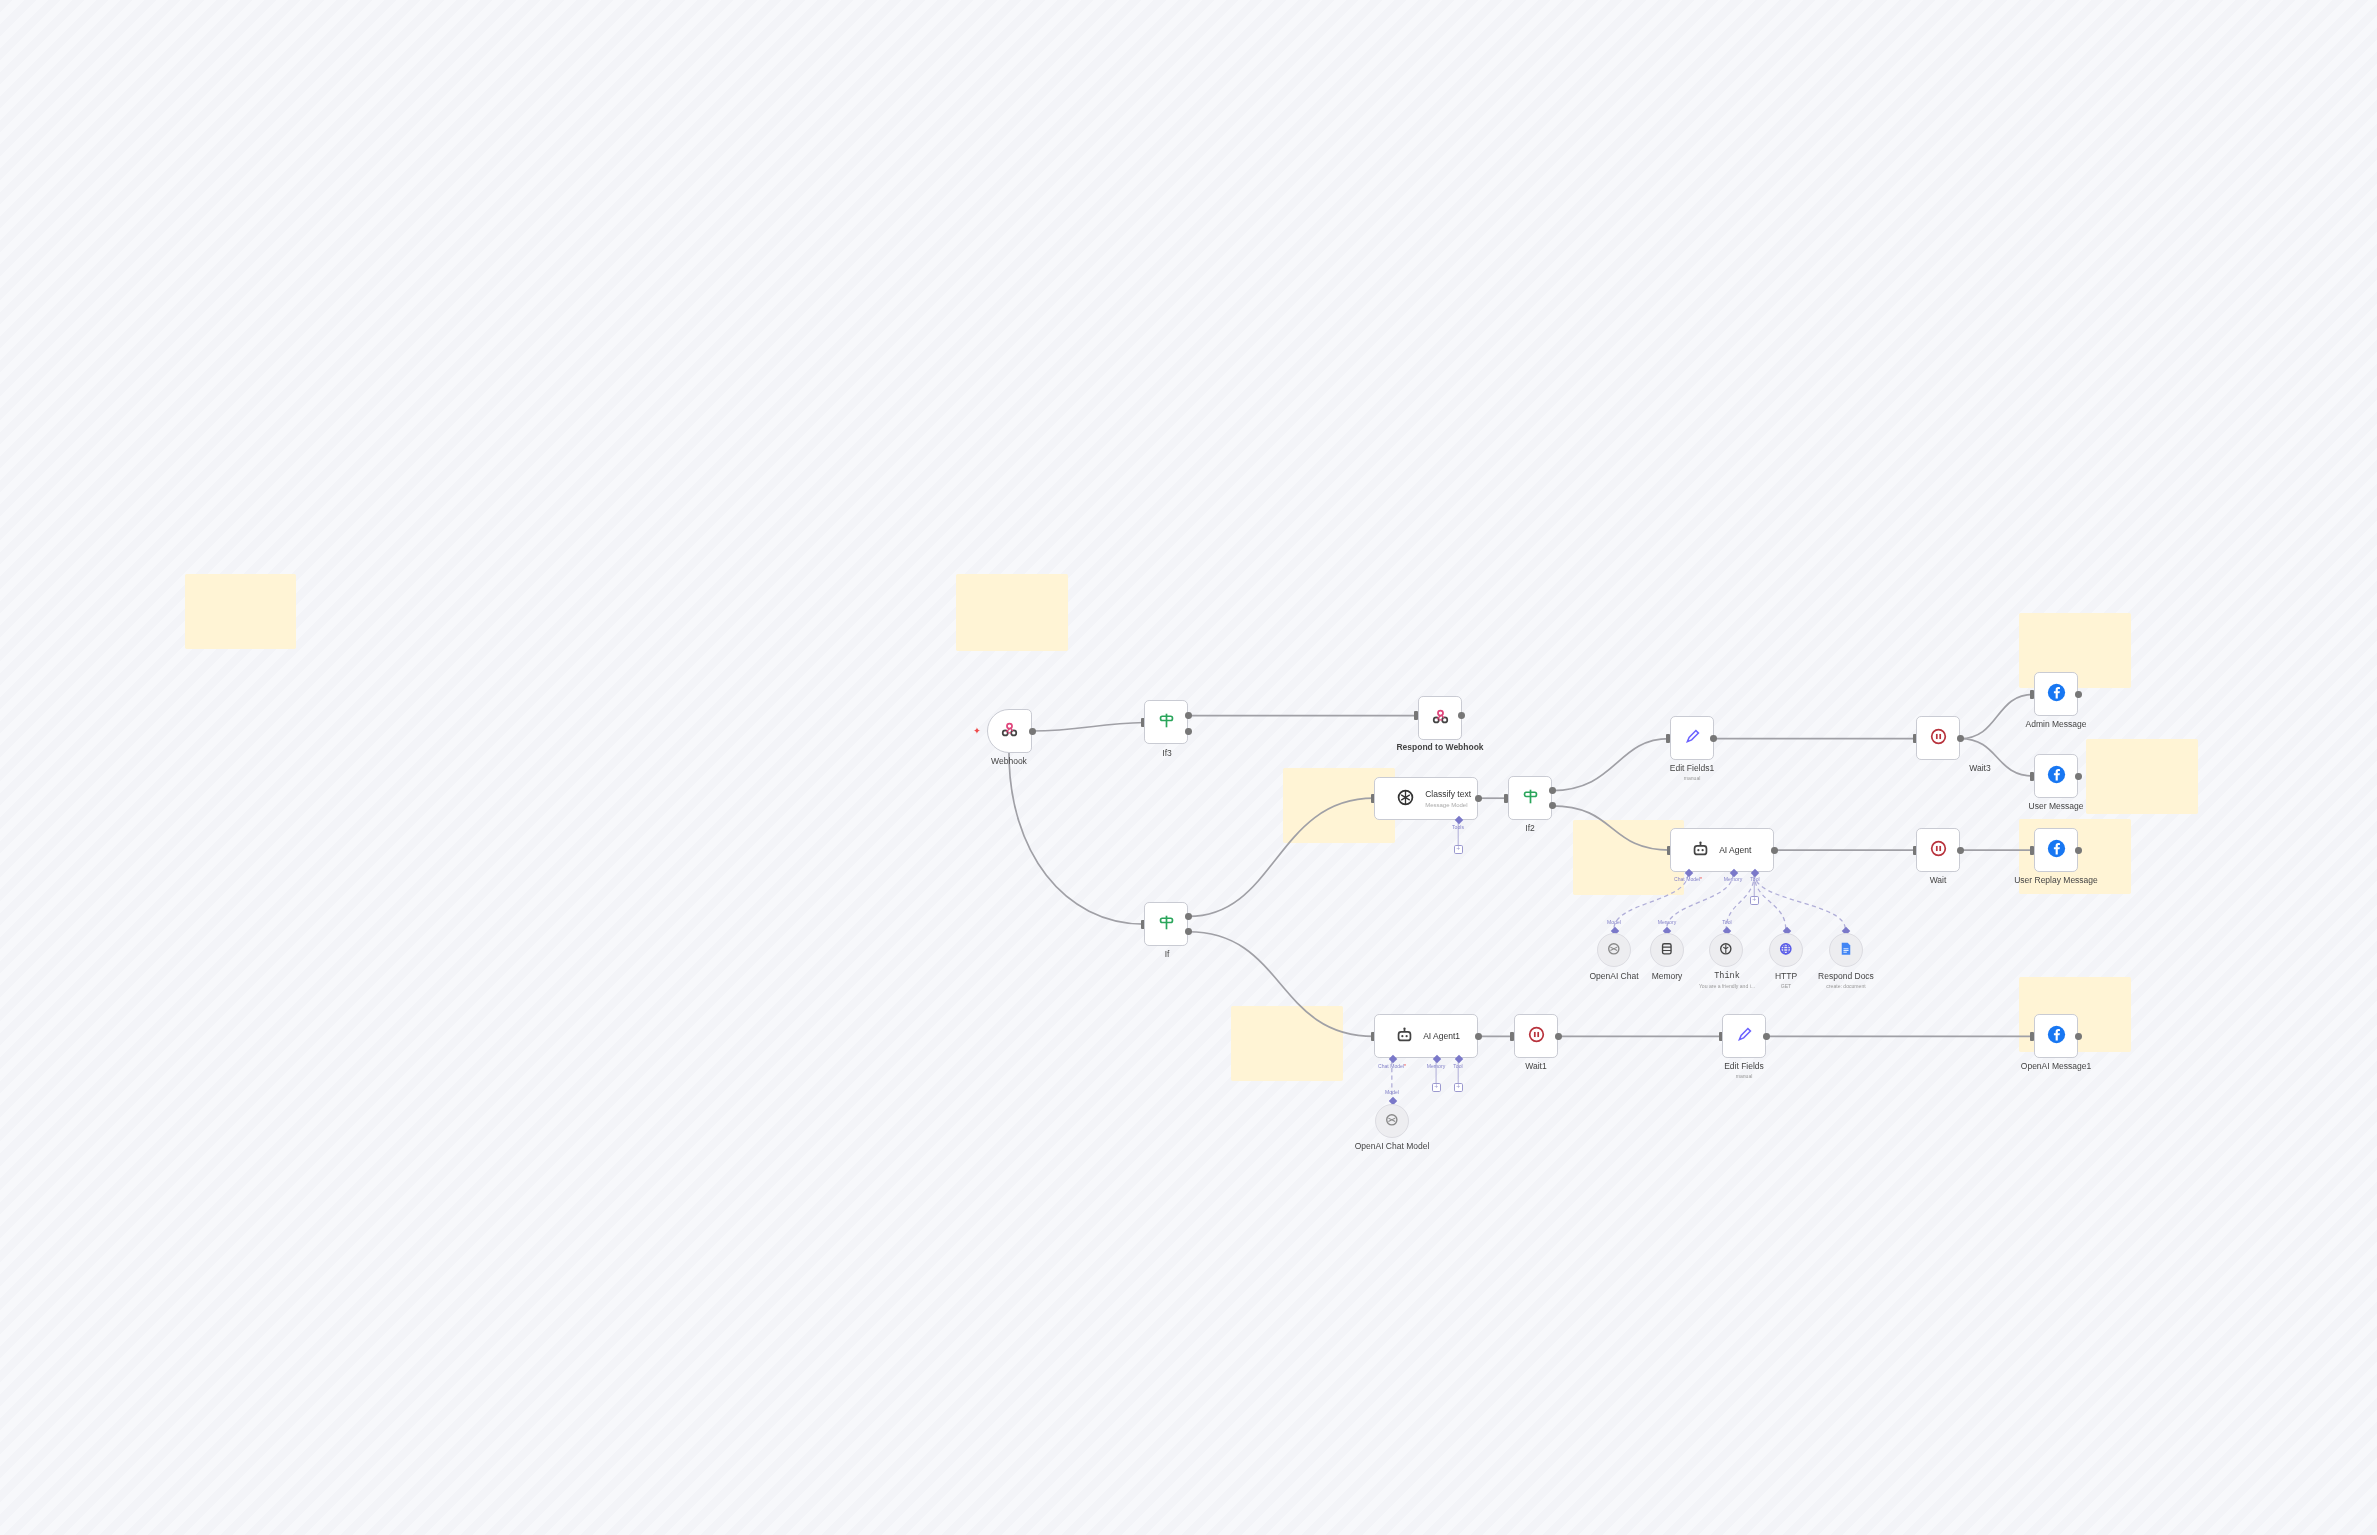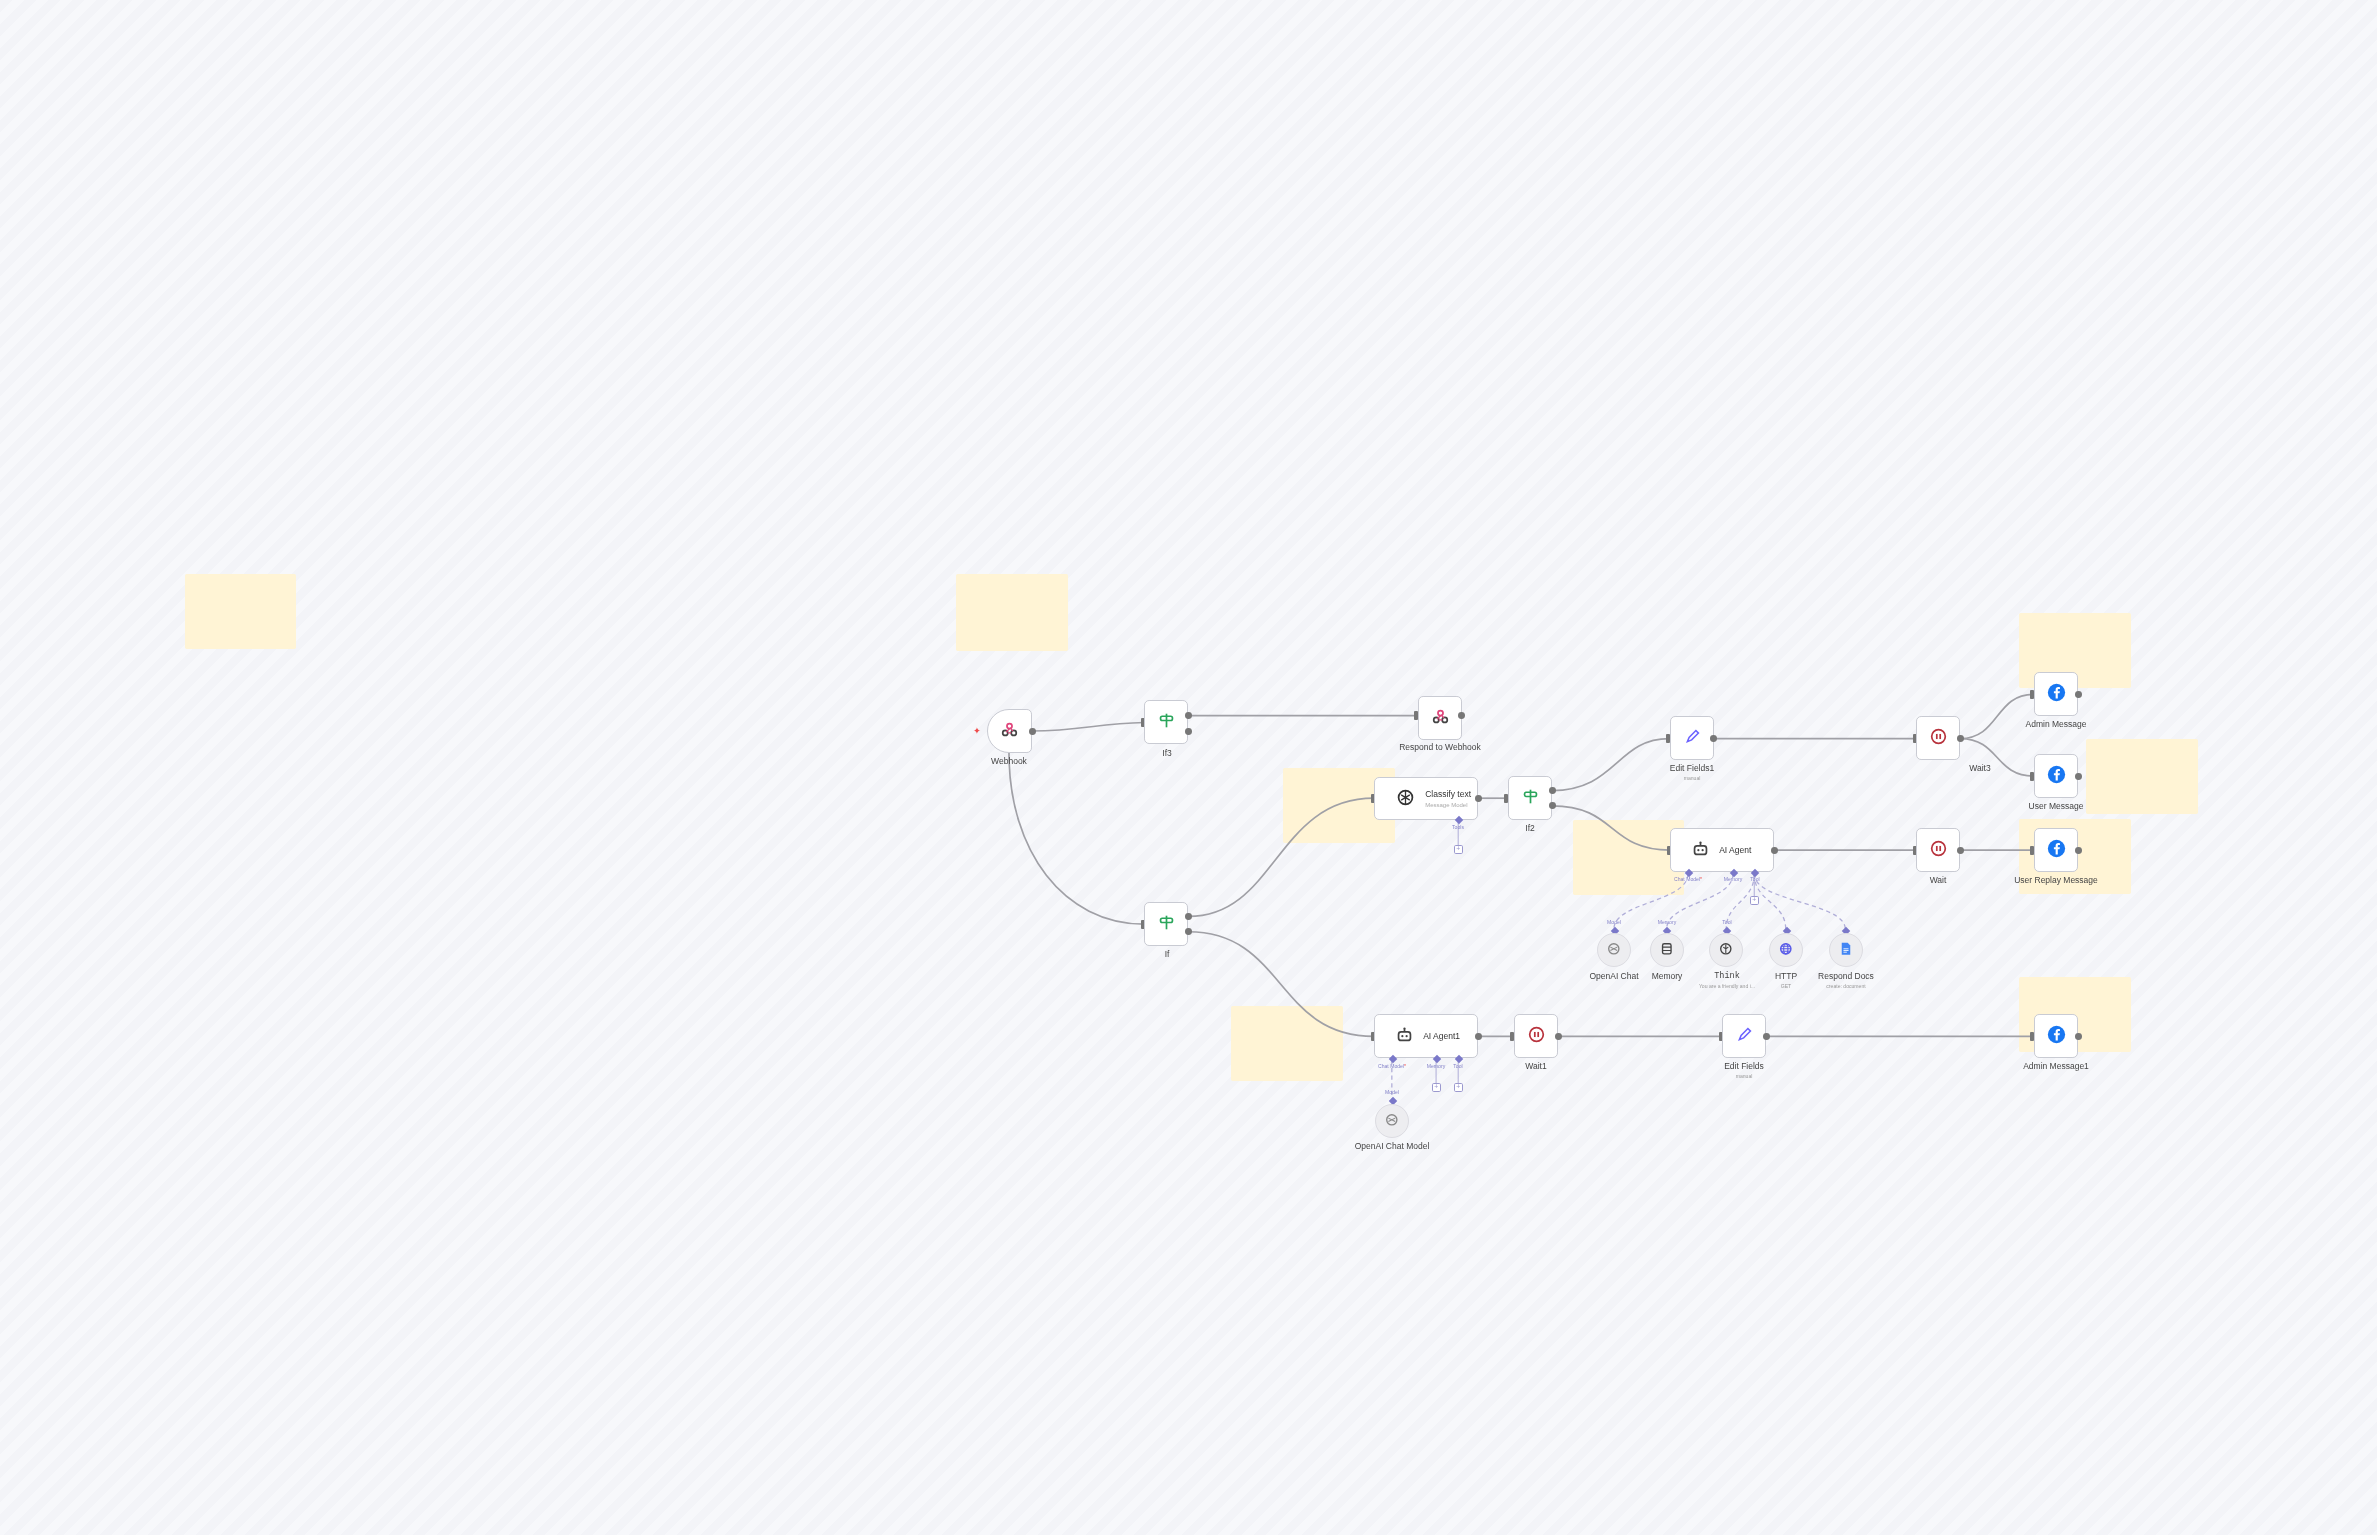--- a/index.html
+++ b/index.html
@@ -133,21 +133,21 @@
     <span>
       <svg width="17" height="17" viewBox="0 0 20 20">
           <circle cx="10" cy="6" r="3" fill="none" stroke="#e0457b" stroke-width="2"></circle>
           <circle cx="5" cy="14" r="3" fill="none" stroke="#444" stroke-width="2"></circle>
           <circle cx="15" cy="14" r="3" fill="none" stroke="#444" stroke-width="2"></circle>
           <path d="M10 9 L6 13 M8 14 L12 14 M11 8 L14 12" stroke="#e0457b" stroke-width="1.6"></path>
         </svg>
     </span>
   </div>
   <div class="handle" style="left:1458px;top:712px;"></div>
-  <div class="label" style="left:1440px;top:742px;">Respond to Webhook</div>
+  <div class="label" style="left:1440px;top:742px;font-weight:bold;">Respond to Webhook</div>
 
   <div class="handle-in" style="left:1371px;top:794px;"></div>
   <div class="node wide" style="left:1374px;top:777px;width:104px;height:43px;">
     <span>
       <svg width="19" height="19" viewBox="0 0 22 22">
           <circle cx="11" cy="11" r="8" fill="none" stroke="#333" stroke-width="2"></circle>
           <path d="M6 8 L16 14 M6 14 L16 8 M11 3 V19" stroke="#333" stroke-width="1.5"></path>
         </svg>
     </span>
     <div class="wide-text">
@@ -399,16 +399,16 @@
   <div class="handle-in" style="left:2030px;top:1032px;"></div>
   <div class="node" style="left:2034px;top:1014px;width:44px;height:44px;">
     <span>
       <svg width="19" height="19" viewBox="0 0 22 22">
           <circle cx="11" cy="11" r="10" fill="#1877f2"></circle>
           <path d="M12.5 18 V12 H14.5 L15 9.5 H12.5 V8 C12.5 7.3 12.8 7 13.6 7 H15 V4.8 C14.5 4.7 13.8 4.6 13 4.6 C11 4.6 10 5.8 10 7.8 V9.5 H8 V12 H10 V18 Z" fill="#fff"></path>
         </svg>
     </span>
   </div>
   <div class="handle" style="left:2075px;top:1033px;"></div>
-  <div class="label" style="left:2056px;top:1061px;">Admin Message1</div>
+  <div class="label" style="left:2056px;top:1061px;">OpenAI Message1</div>
 
 </div>
 
 
 </body></html>

